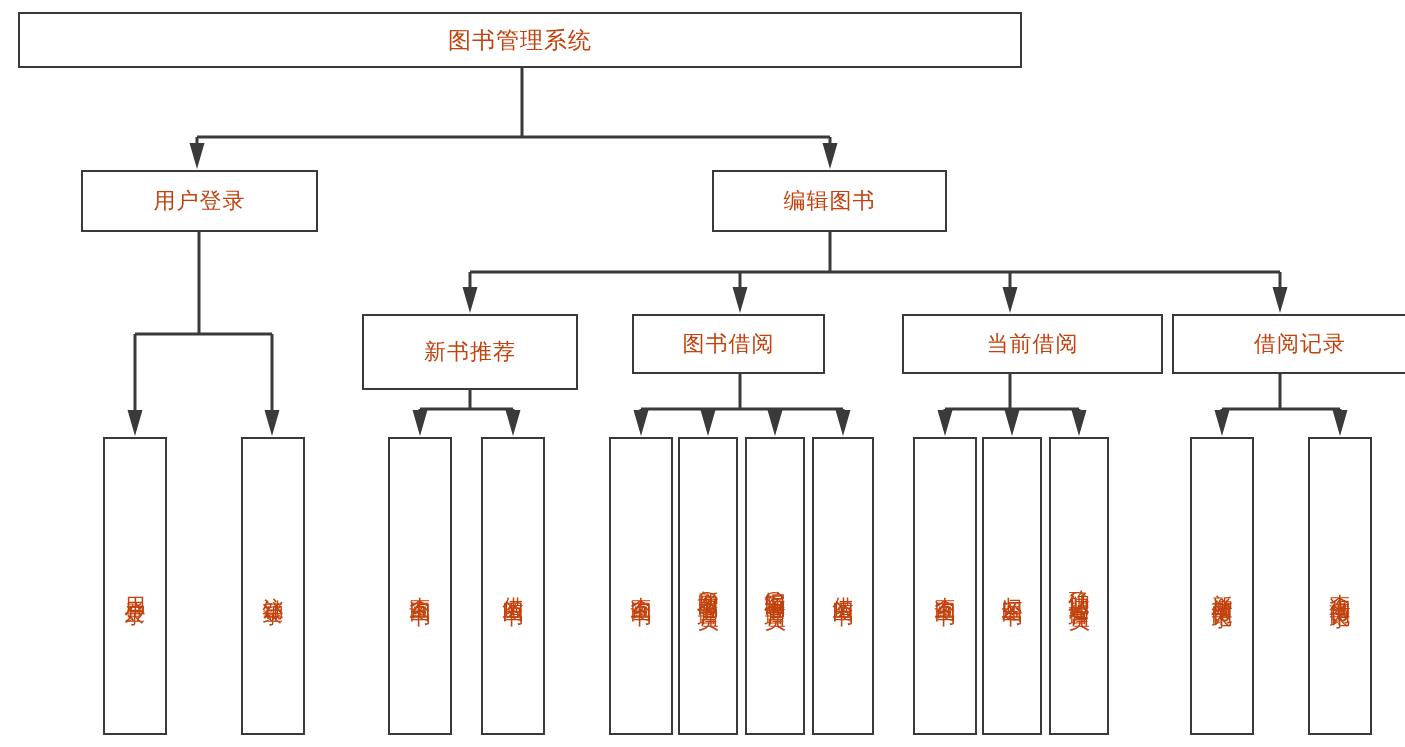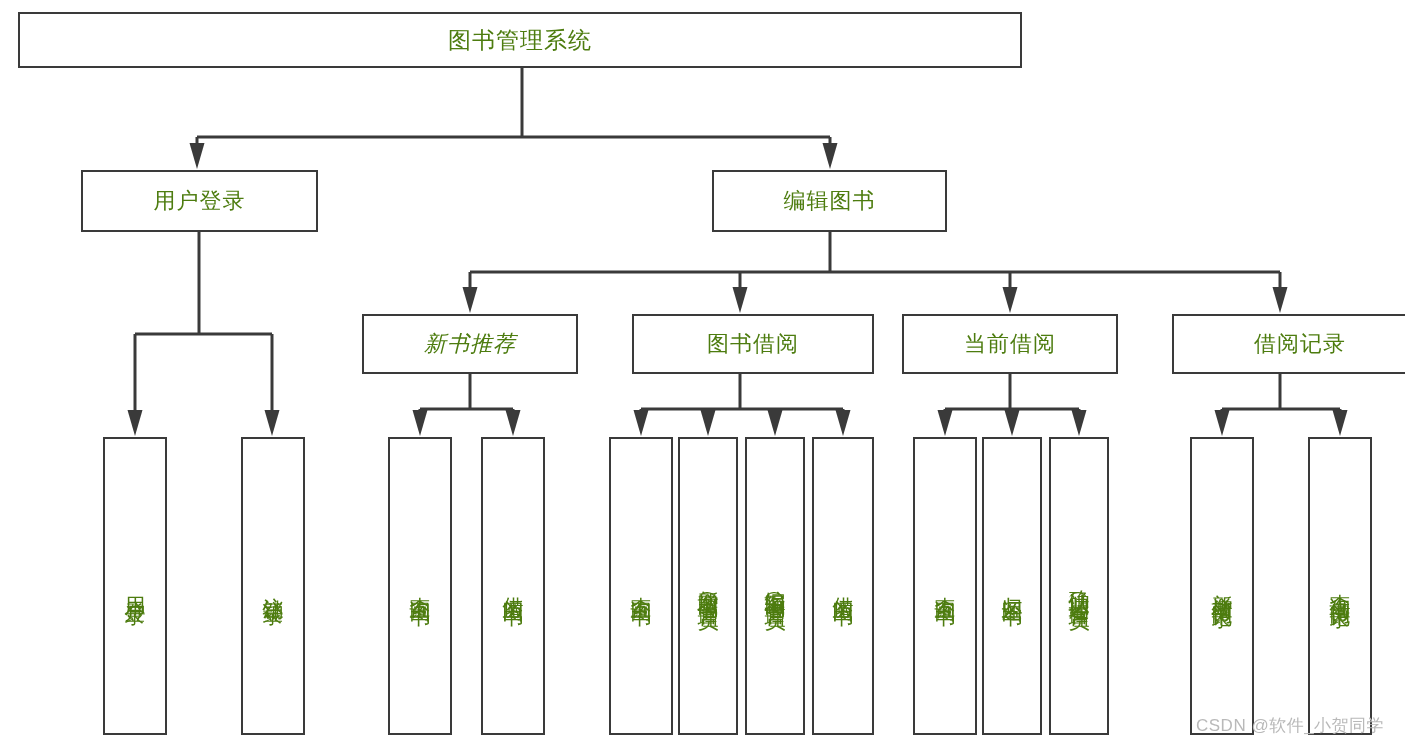--- a/index.html
+++ b/index.html
@@ -28,21 +28,21 @@
     position: absolute;
     box-sizing: border-box;
     background: #ffffff;
     border: 2px solid #3a3a3a;
     display: flex;
     align-items: center;
     justify-content: center;
     overflow: hidden;
   }
   .node-label {
-    color: #4d7c0f;
+    color: #c2410c;
     font-size: 22px;
     line-height: 1.05;
     letter-spacing: 1px;
     white-space: nowrap;
     text-align: left;
   }
   .node-box.vertical .node-label {
     writing-mode: vertical-rl;
     text-orientation: upright;
     letter-spacing: 3px;
@@ -129,27 +129,27 @@
   <div id="node-layer">
       <div class="node-box horizontal root" style="left: 18px; top: 12px; width: 1004px; height: 56px;">
         <span class="node-label">图书管理系统</span>
       </div>
       <div class="node-box horizontal" style="left: 81px; top: 170px; width: 237px; height: 62px;">
         <span class="node-label">用户登录</span>
       </div>
       <div class="node-box horizontal" style="left: 712px; top: 170px; width: 235px; height: 62px;">
         <span class="node-label">编辑图书</span>
       </div>
-      <div class="node-box horizontal" style="left: 362px; top: 314px; width: 216px; height: 60px; font-style: italic;">
+      <div class="node-box horizontal" style="left: 362px; top: 314px; width: 216px; height: 76px;">
         <span class="node-label">新书推荐</span>
       </div>
-      <div class="node-box horizontal" style="left: 632px; top: 314px; width: 242px; height: 60px;">
+      <div class="node-box horizontal" style="left: 632px; top: 314px; width: 193px; height: 60px;">
         <span class="node-label">图书借阅</span>
       </div>
-      <div class="node-box horizontal" style="left: 902px; top: 314px; width: 216px; height: 60px;">
+      <div class="node-box horizontal" style="left: 902px; top: 314px; width: 261px; height: 60px;">
         <span class="node-label">当前借阅</span>
       </div>
       <div class="node-box horizontal" style="left: 1172px; top: 314px; width: 256px; height: 60px;">
         <span class="node-label">借阅记录</span>
       </div>
       <div class="node-box vertical" style="left: 103px; top: 437px; width: 64px; height: 298px;">
         <span class="node-label">用户登录</span>
       </div>
       <div class="node-box vertical" style="left: 241px; top: 437px; width: 64px; height: 298px;">
         <span class="node-label">注销登录</span>
@@ -181,14 +181,13 @@
       <div class="node-box vertical" style="left: 1049px; top: 437px; width: 60px; height: 298px;">
         <span class="node-label">确认归还（管理员）</span>
       </div>
       <div class="node-box vertical" style="left: 1190px; top: 437px; width: 64px; height: 298px;">
         <span class="node-label">新增借阅记录</span>
       </div>
       <div class="node-box vertical" style="left: 1308px; top: 437px; width: 64px; height: 298px;">
         <span class="node-label">查询借阅记录</span>
       </div>
     </div>
-  <div class="watermark" style="left: 1196px; top: 714px;">CSDN @软件_小贺同学</div>
 </div>
 
 </body></html>

